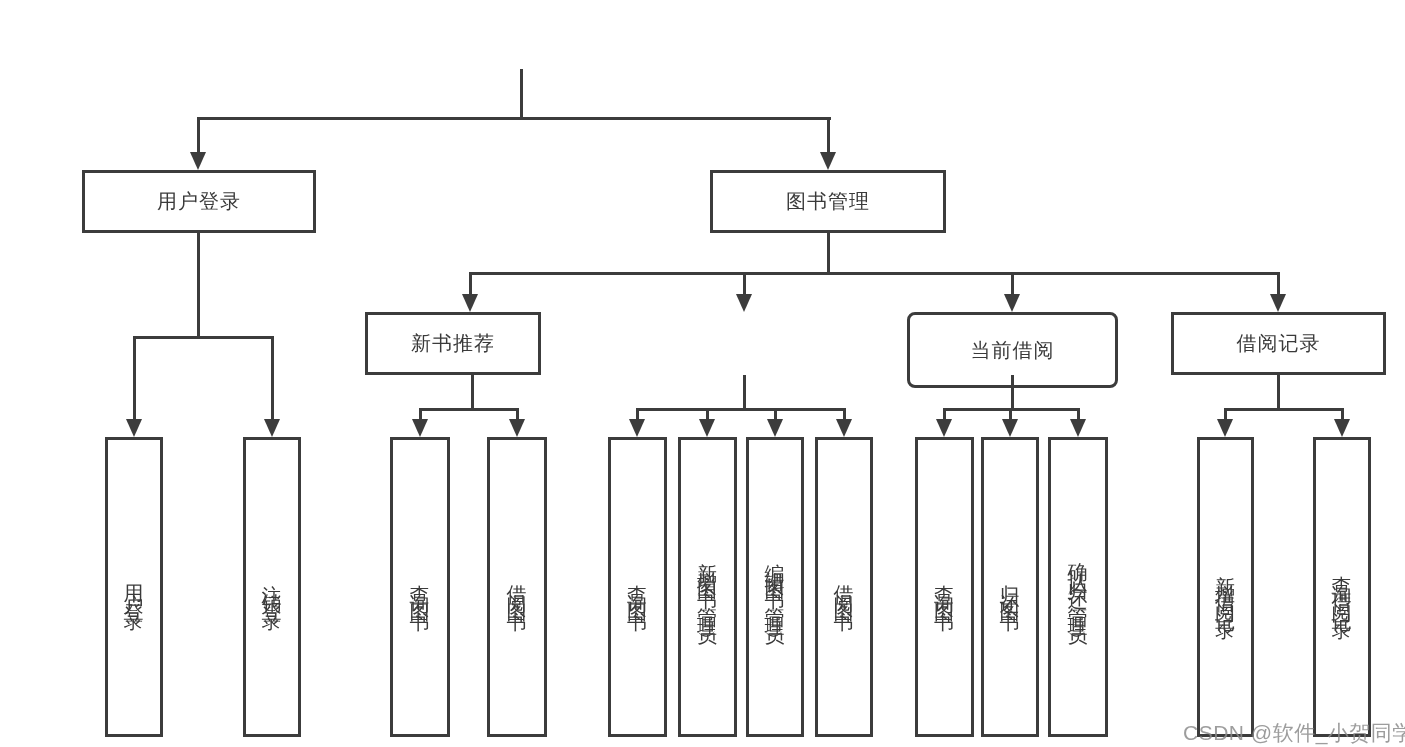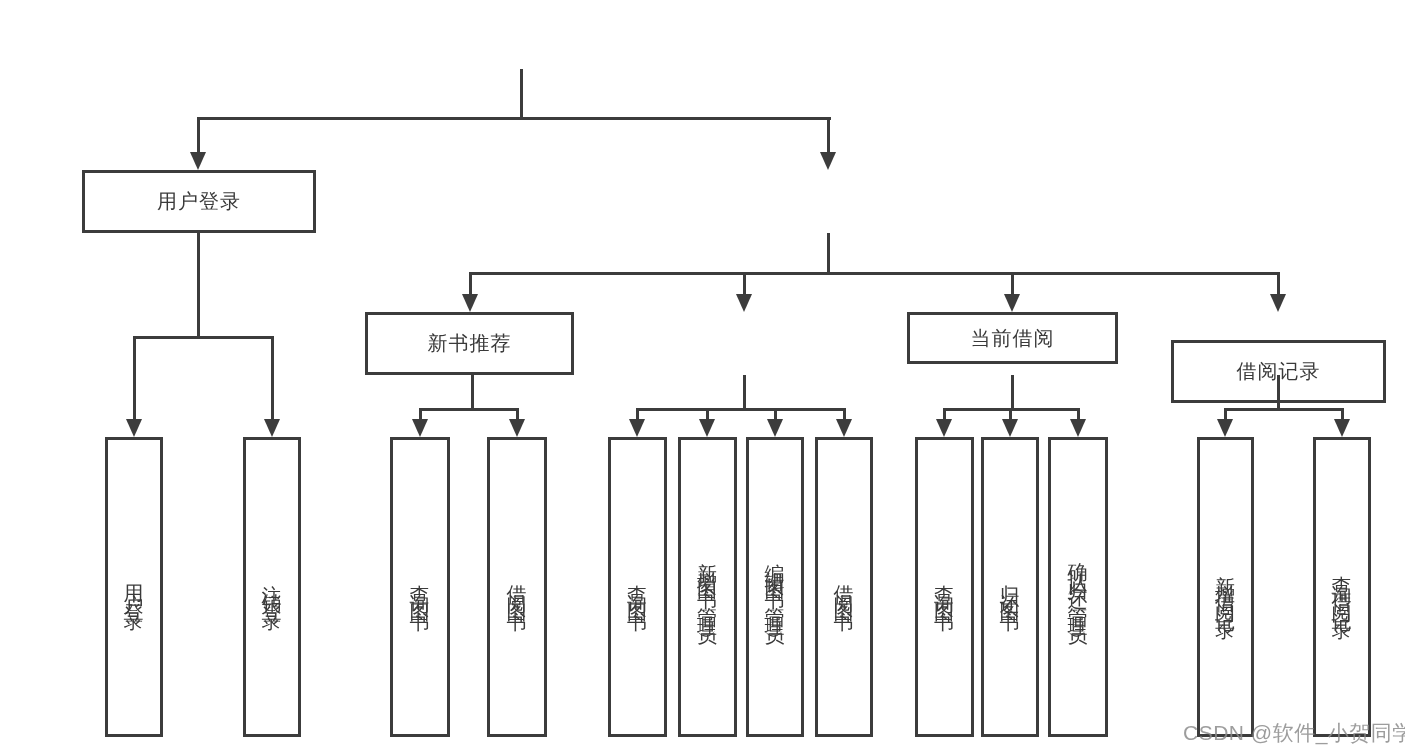--- a/index.html
+++ b/index.html
@@ -76,47 +76,50 @@
 
   <div class="vline" style="left:520px; top:69px; height:48px;"></div>
   <div class="hline" style="left:197px; top:117px; width:634px;"></div>
   <div class="vline" style="left:197px; top:117px; height:35px;"></div>
   <div class="arrow-down" style="left:190px; top:152px;"></div>
   <div class="vline" style="left:827px; top:117px; height:35px;"></div>
   <div class="arrow-down" style="left:820px; top:152px;"></div>
 
   <div class="box" style="left:82px; top:170px; width:234px; height:63px;">
     <span>用户登录</span>
+  </div>
+  <div class="box" style="left:710px; top:170px; width:236px; height:63px;">
+    <span>图书管理</span>
   </div>
 
   <div class="vline" style="left:197px; top:233px; height:103px;"></div>
   <div class="hline" style="left:133px; top:336px; width:141px;"></div>
   <div class="vline" style="left:133px; top:336px; height:83px;"></div>
   <div class="arrow-down" style="left:126px; top:419px;"></div>
   <div class="vline" style="left:271px; top:336px; height:83px;"></div>
   <div class="arrow-down" style="left:264px; top:419px;"></div>
 
   <div class="vline" style="left:827px; top:233px; height:39px;"></div>
   <div class="hline" style="left:469px; top:272px; width:810px;"></div>
   <div class="vline" style="left:469px; top:272px; height:22px;"></div>
   <div class="arrow-down" style="left:462px; top:294px;"></div>
   <div class="vline" style="left:743px; top:272px; height:22px;"></div>
   <div class="arrow-down" style="left:736px; top:294px;"></div>
   <div class="vline" style="left:1011px; top:272px; height:22px;"></div>
   <div class="arrow-down" style="left:1004px; top:294px;"></div>
   <div class="vline" style="left:1277px; top:272px; height:22px;"></div>
   <div class="arrow-down" style="left:1270px; top:294px;"></div>
 
-  <div class="box" style="left:365px; top:312px; width:209px; height:63px;">
+  <div class="box" style="left:365px; top:312px; width:176px; height:63px;">
     <span>新书推荐</span>
   </div>
-  <div class="box" style="left:907px; top:312px; width:211px; height:52px;">
+  <div class="box" style="left:907px; top:312px; width:211px; height:76px;border-radius:8px;">
     <span>当前借阅</span>
   </div>
-  <div class="box" style="left:1171px; top:312px; width:215px; height:63px;margin-top:28px;">
+  <div class="box" style="left:1171px; top:312px; width:215px; height:63px;">
     <span>借阅记录</span>
   </div>
 
   <div class="vline" style="left:471px; top:375px; height:33px;"></div>
   <div class="hline" style="left:419px; top:408px; width:100px;"></div>
   <div class="vline" style="left:419px; top:408px; height:11px;"></div>
   <div class="arrow-down" style="left:412px; top:419px;"></div>
   <div class="vline" style="left:516px; top:408px; height:11px;"></div>
   <div class="arrow-down" style="left:509px; top:419px;"></div>
 

